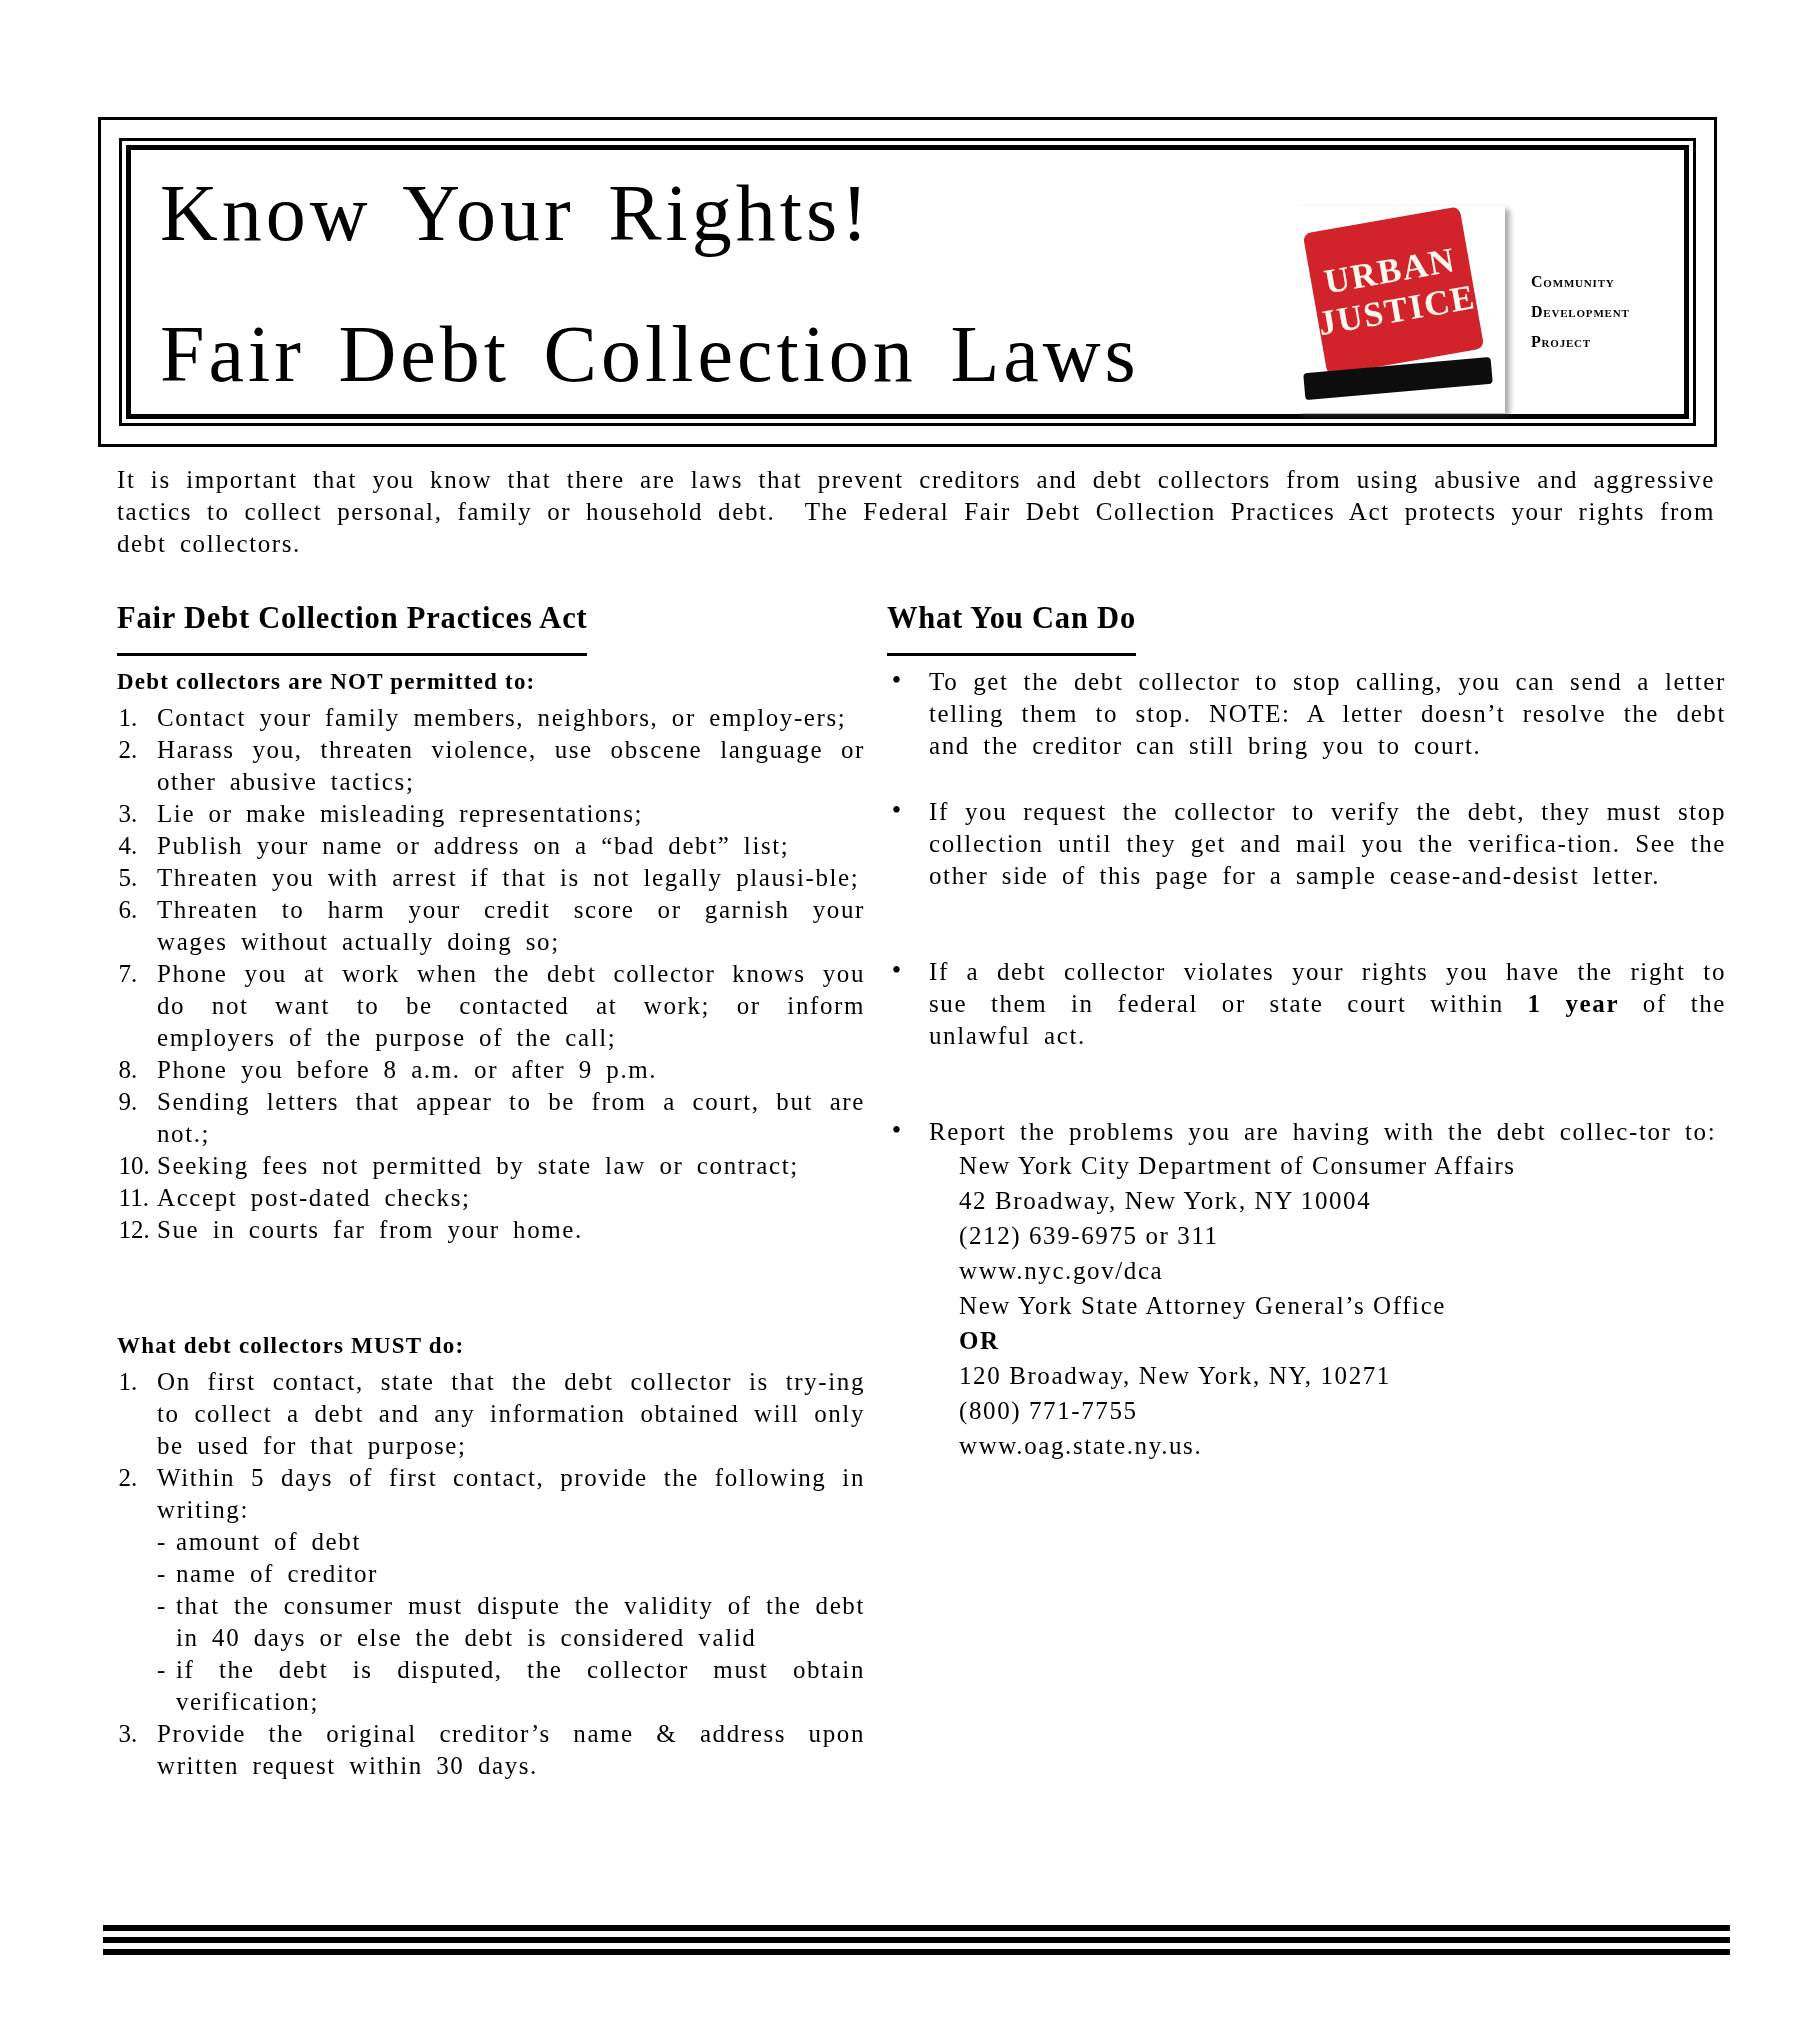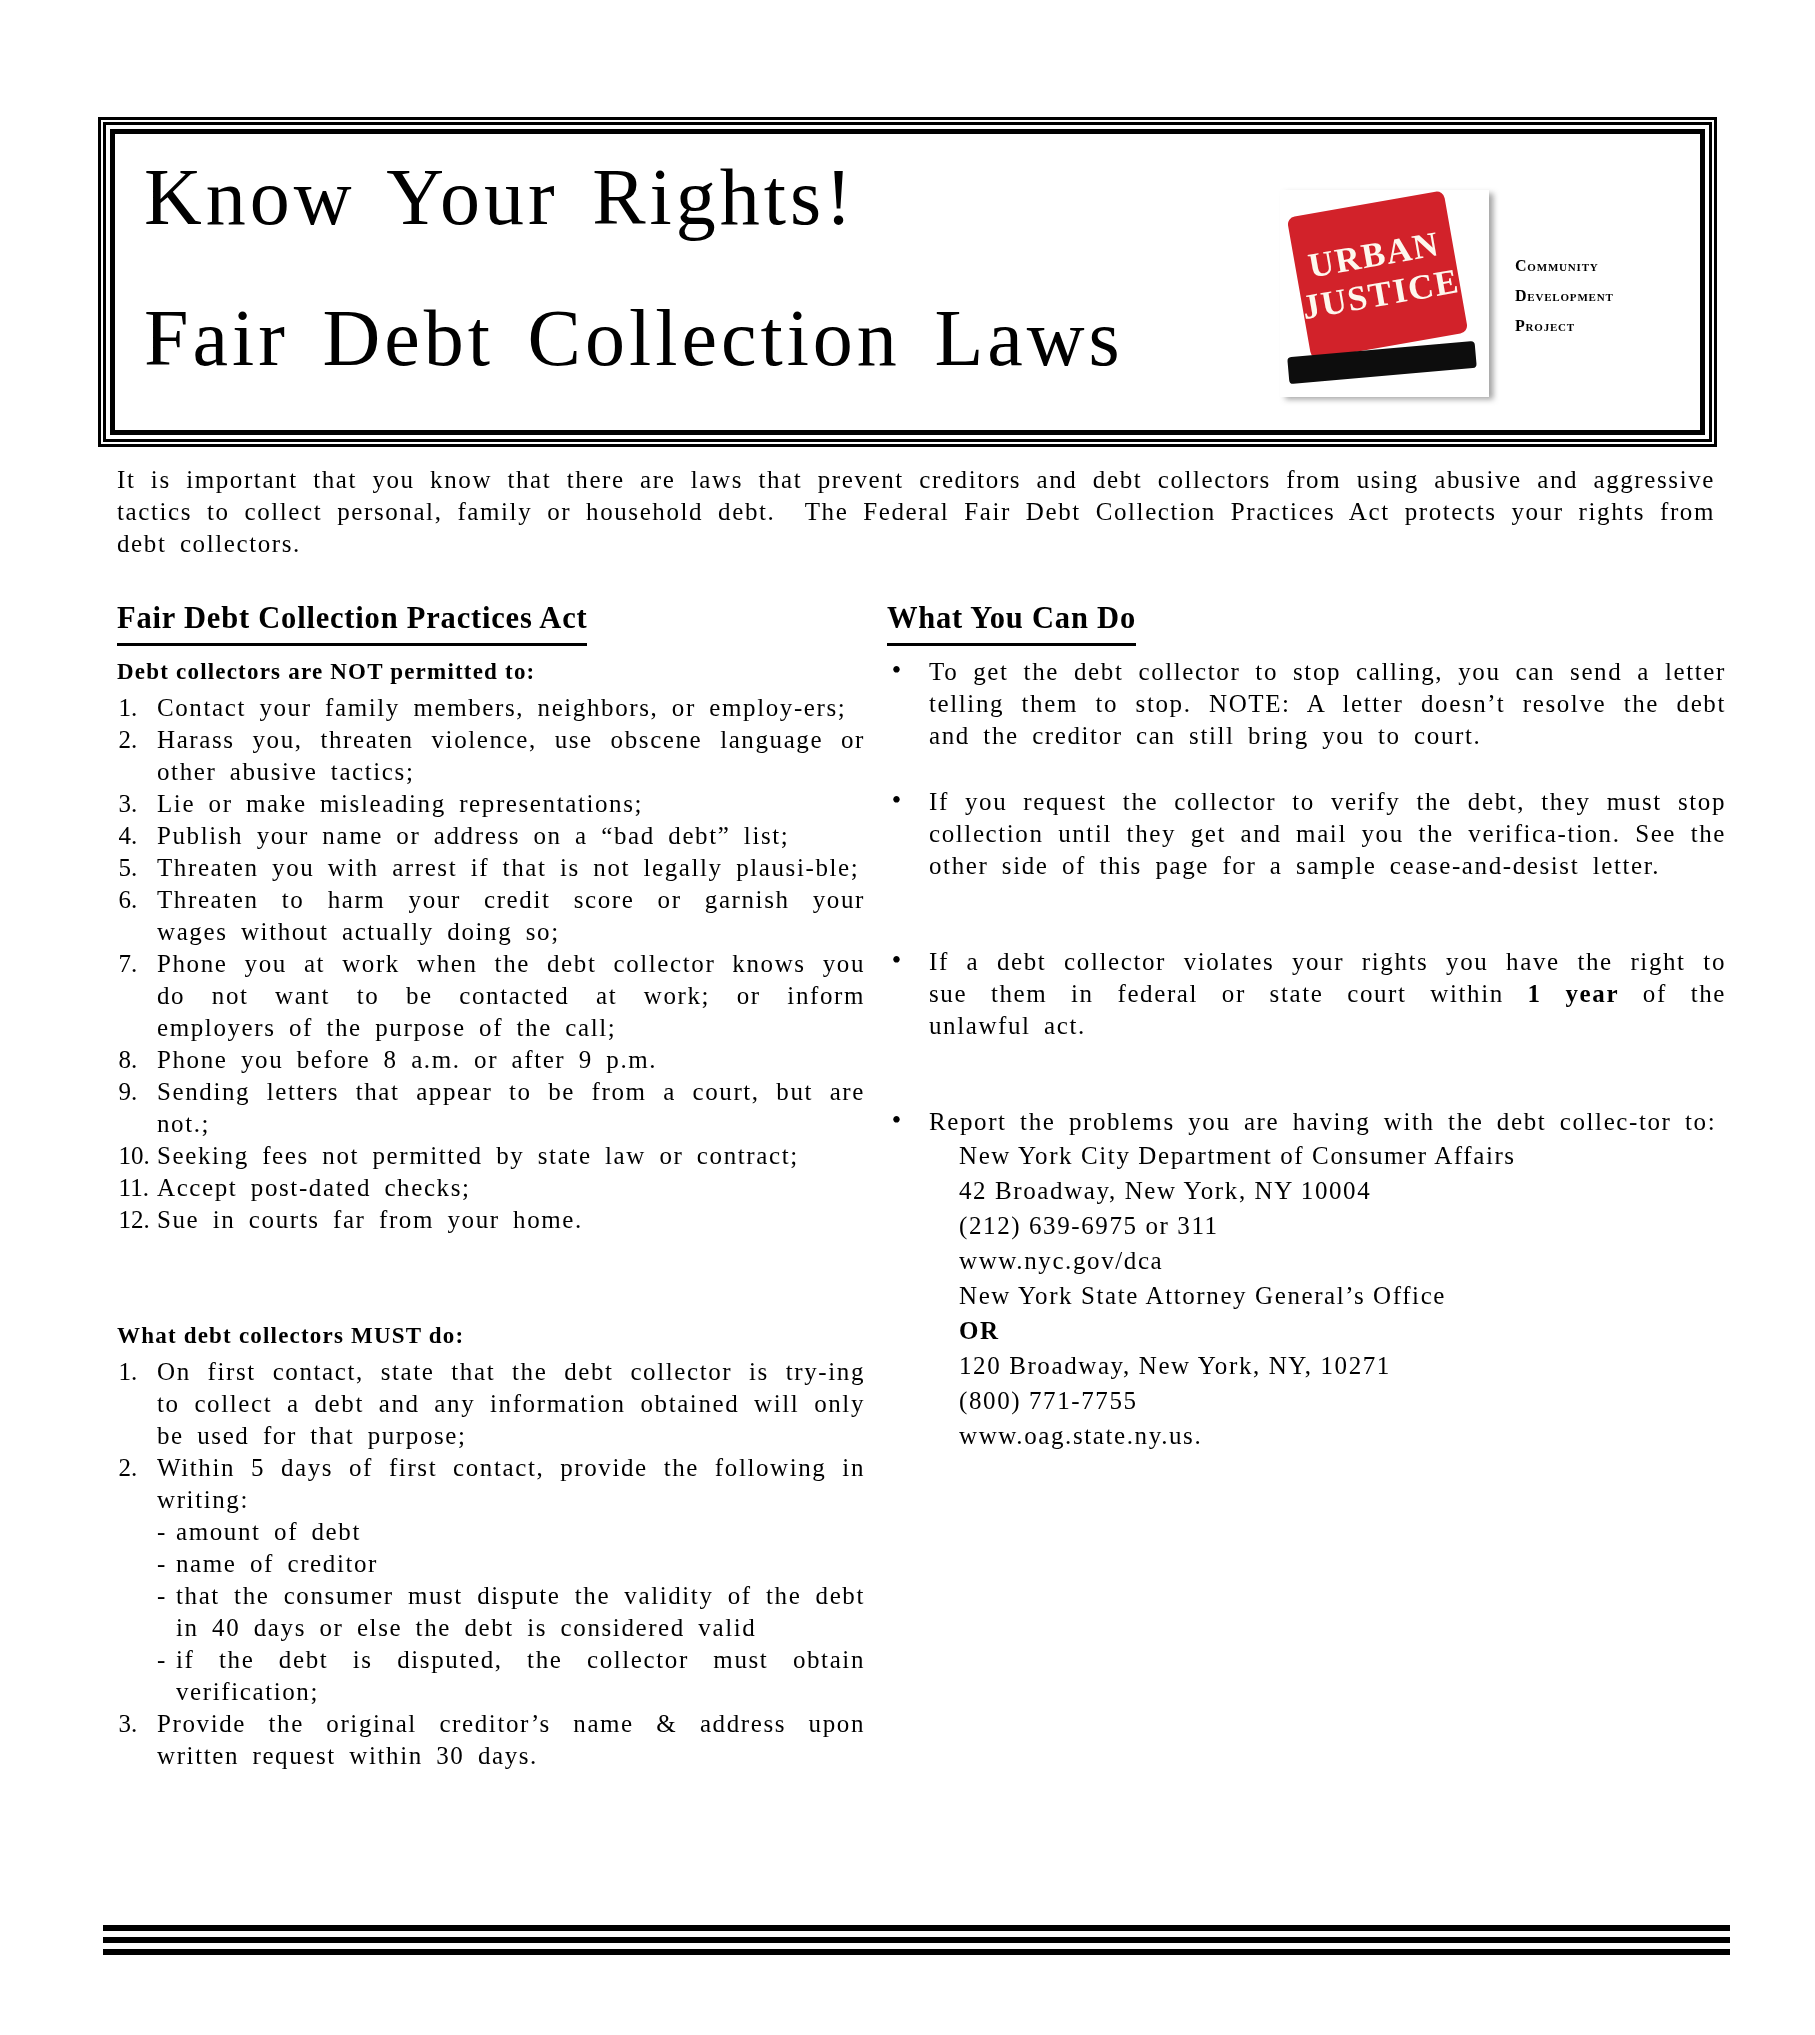--- a/index.html
+++ b/index.html
@@ -4,21 +4,21 @@
 <style>
   html,body { margin:0; padding:0; background:#ffffff; }
   .page {
     position:relative; width:1815px; height:2036px; background:#ffffff;
     font-family:"Liberation Serif","DejaVu Serif",serif; color:#000;
     overflow:hidden;
   }
 
   
   .header-box { position:absolute; left:98px; top:117px; width:1619px; height:330px;
-    border:3.2px solid #000; padding:2px; box-sizing:border-box; }
+    border:3.2px solid #000; padding:18px; box-sizing:border-box; }
   .header-box-mid { width:100%; height:100%; box-sizing:border-box;
     border:3.2px solid #000; padding:4px; }
   .header-box-inner { width:100%; height:100%; box-sizing:border-box;
     border:5.6px solid #000; position:relative; }
 
   .title-line { position:absolute; left:29px; font-size:80px; line-height:88px;
     letter-spacing:4px; word-spacing:9.6px; white-space:nowrap; }
   .title-1 { top:19px; }
   .title-2 { top:160px; }
 
@@ -40,21 +40,21 @@
     text-align:justify; }
 
   .intro { position:absolute; left:117px; top:464px; width:1598px; }
 
   
   .col-left  { position:absolute; left:117px;  top:600px; width:748px;  }
   .col-right { position:absolute; left:887px; top:600px; width:839px; }
 
   .section-heading { font-size:30.5px; font-weight:bold; letter-spacing:0.8px;
     margin:0 0 9.6px 0; line-height:37px; }
-  .section-heading .u { display:inline-block; border-bottom:3.2px solid #000; padding-bottom:6px; }
+  .section-heading .u { display:inline-block; border-bottom:3.2px solid #000; padding-bottom:16px; }
 
   .subhead { font-size:23px; font-weight:bold; letter-spacing:1.2px;
     line-height:32px; margin:0 0 4px 0; }
   .subhead-must { margin-top:84px; }
 
   .num-item { position:relative; padding-left:40px; }
   .num-item .num { position:absolute; left:1.6px; top:0; letter-spacing:0; }
 
   .dash-item { position:relative; padding-left:59px; }
   .dash-item .dash { position:absolute; left:40px; top:0; }

